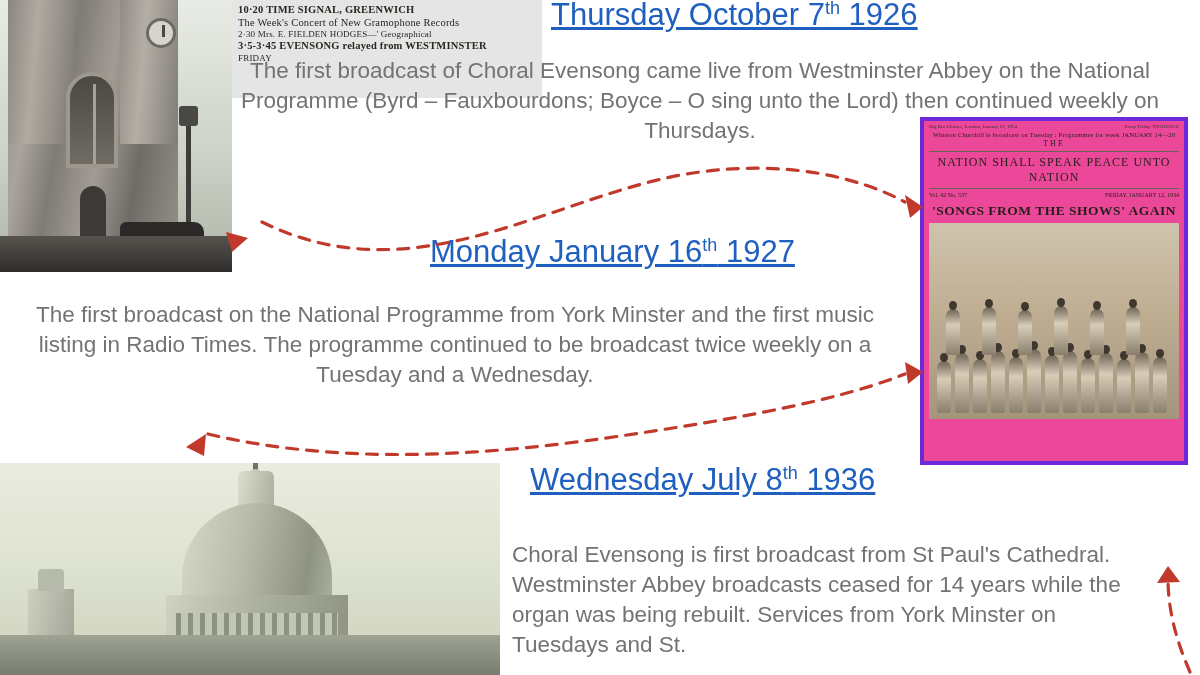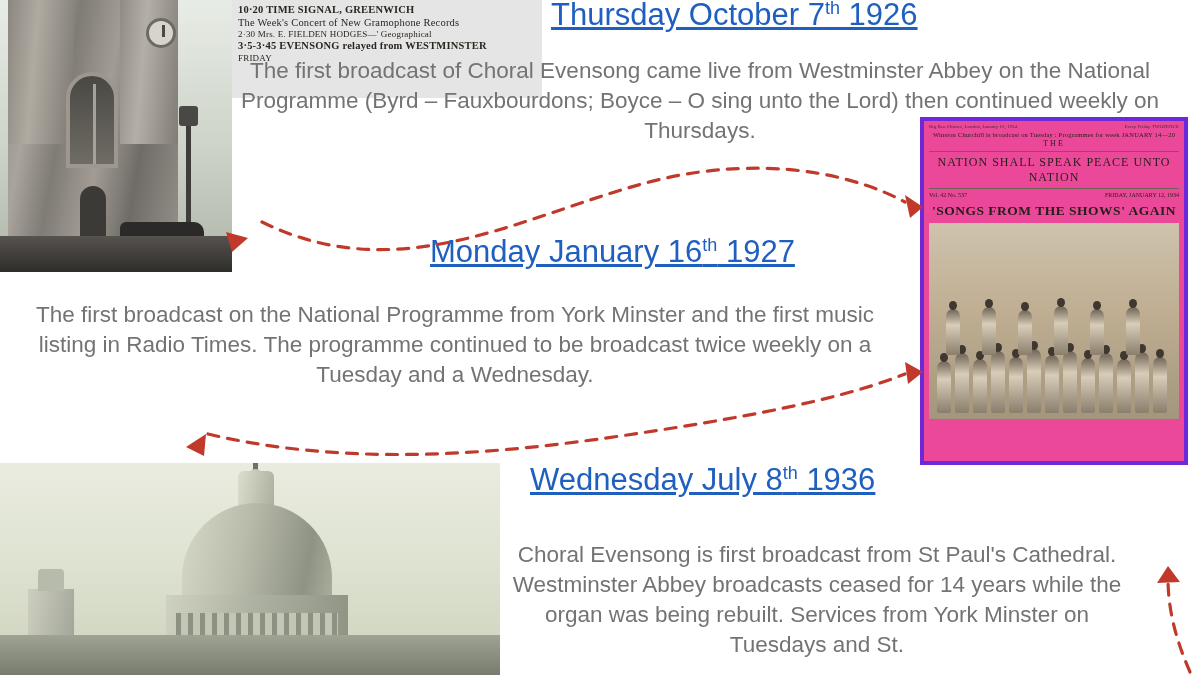--- a/index.html
+++ b/index.html
@@ -226,21 +226,21 @@
   .heading sup { font-size: 18px; vertical-align: super; }
 
   .body-text {
     position: absolute;
     font-family: "Liberation Sans", sans-serif;
     font-size: 22.5px;
     line-height: 30px;
     color: #737373;
     text-align: center;
   }
-  .body-text.left { text-align: center; }
+  .body-text.left { text-align: left; }
 
   
   #arrows {
     position: absolute;
     left: 0; top: 0;
     width: 1200px; height: 675px;
     pointer-events: none;
   }
 </style>
 </head>

